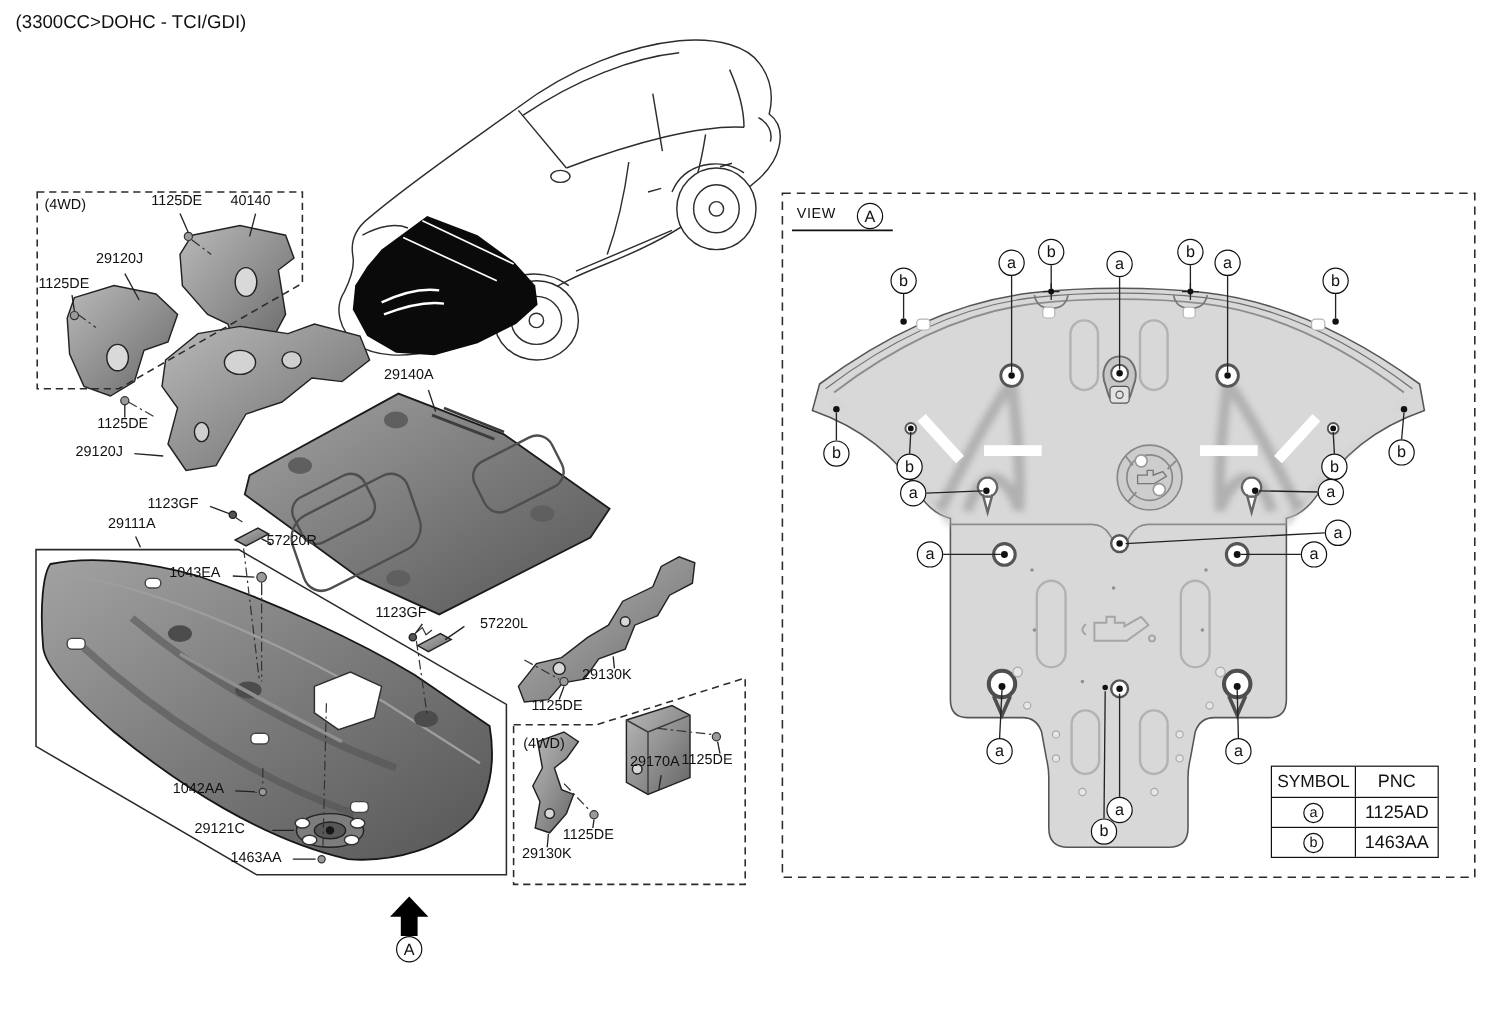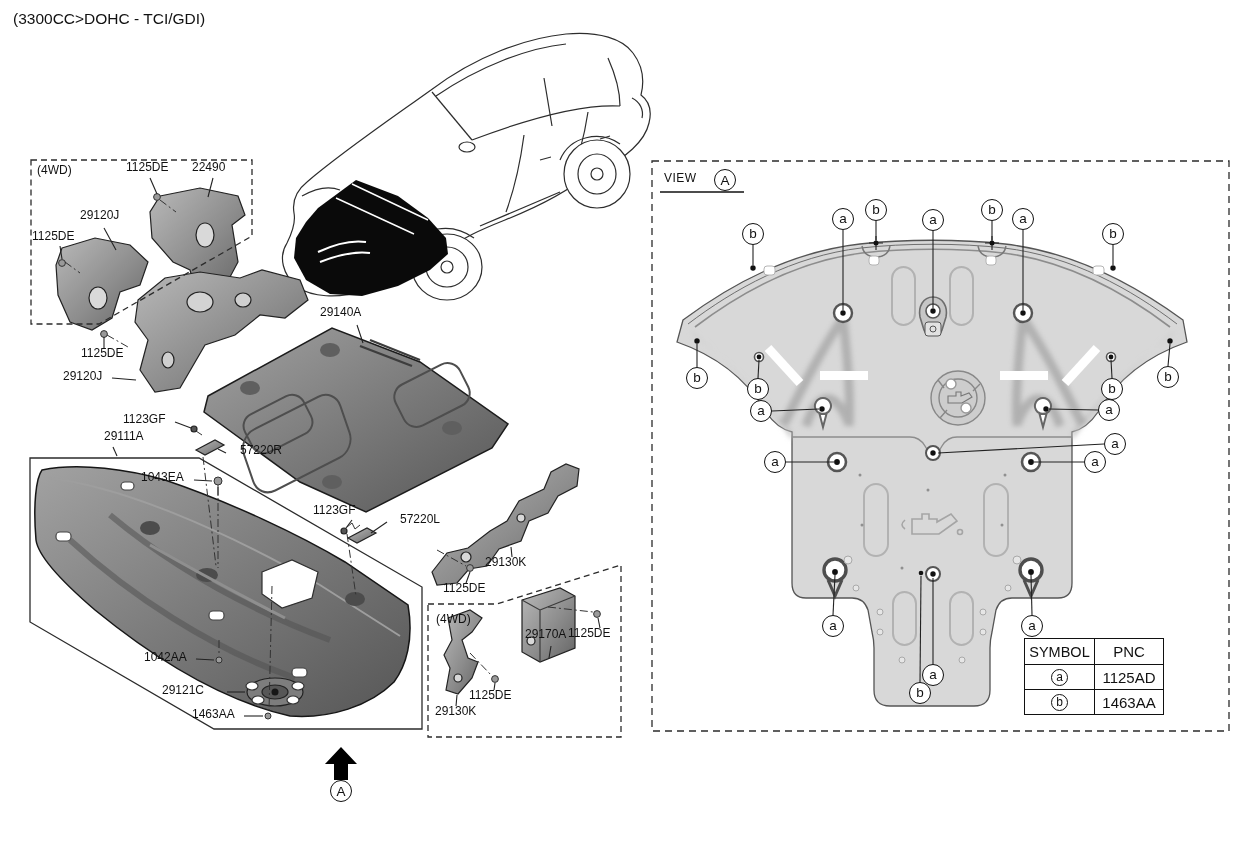--- a/index.html
+++ b/index.html
@@ -8,21 +8,21 @@
   .art{position:absolute;left:0;top:0}
   .lbl{position:absolute;font-size:12px;line-height:1.1;white-space:nowrap;color:#111}
   .title{font-size:15.5px}
   .callout{position:absolute;width:22px;height:22px;border:1.5px solid #111;border-radius:50%;
            background:#fff;display:flex;align-items:center;justify-content:center;
            font-size:13.5px;line-height:1;box-sizing:border-box}
   .circ{position:absolute;width:22px;height:22px;border:1.5px solid #111;border-radius:50%;
         background:#fff;display:flex;align-items:center;justify-content:center;
         font-size:13.5px;box-sizing:border-box}
   .view-word{position:absolute;font-size:12px;letter-spacing:.5px}
-  .sym-table{position:absolute;left:1024px;top:638px;width:140px;border:1.6px solid #111;
+  .sym-table{position:absolute;left:1059px;top:638px;width:140px;border:1.6px solid #111;
              background:#fff;box-sizing:border-box}
   .st-row{display:flex;height:24px}
   .st-row + .st-row{border-top:1.4px solid #111}
   .st-head{height:25px;font-size:14.5px}
   .st-c1{width:70px;border-right:1.4px solid #111;display:flex;align-items:center;justify-content:center;box-sizing:border-box}
   .st-c2{flex:1;display:flex;align-items:center;justify-content:center;font-size:15px}
   .mini-circ{width:17px;height:17px;border:1.3px solid #111;border-radius:50%;
              display:flex;align-items:center;justify-content:center;font-size:12px;box-sizing:border-box;background:#fff}
 </style>
 </head>
@@ -379,29 +379,29 @@
 
   <polygon fill="#000" points="341,747 357,764 348,764 348,780 334,780 334,764 325,764"></polygon>
   <path d="M 660,192 L 744,192" stroke="#111" stroke-width="1.4"></path>
 </svg>
 
 <div class="lbl title" style="left:13px;top:10px">(3300CC&gt;DOHC - TCI/GDI)</div>
 <div class="lbl" style="left:37px;top:164px">(4WD)</div>
 <div class="lbl" style="left:436px;top:613px">(4WD)</div>
 
 <div class="lbl" style="left:126px;top:161px">1125DE</div>
-<div class="lbl" style="left:192px;top:161px">22490</div>
+<div class="lbl" style="left:192px;top:161px">40140</div>
 <div class="lbl" style="left:80px;top:209px">29120J</div>
 <div class="lbl" style="left:32px;top:230px">1125DE</div>
 <div class="lbl" style="left:81px;top:347px">1125DE</div>
 <div class="lbl" style="left:63px;top:370px">29120J</div>
 <div class="lbl" style="left:320px;top:306px">29140A</div>
 <div class="lbl" style="left:123px;top:413px">1123GF</div>
-<div class="lbl" style="left:104px;top:430px">29111A</div>
-<div class="lbl" style="left:240px;top:444px">57220R</div>
+<div class="lbl" style="left:90px;top:430px">29111A</div>
+<div class="lbl" style="left:222px;top:444px">57220R</div>
 <div class="lbl" style="left:141px;top:471px">1043EA</div>
 <div class="lbl" style="left:313px;top:504px">1123GF</div>
 <div class="lbl" style="left:400px;top:513px">57220L</div>
 <div class="lbl" style="left:485px;top:556px">29130K</div>
 <div class="lbl" style="left:443px;top:582px">1125DE</div>
 <div class="lbl" style="left:144px;top:651px">1042AA</div>
 <div class="lbl" style="left:162px;top:684px">29121C</div>
 <div class="lbl" style="left:192px;top:708px">1463AA</div>
 <div class="lbl" style="left:568px;top:627px">1125DE</div>
 <div class="lbl" style="left:525px;top:628px">29170A</div>

